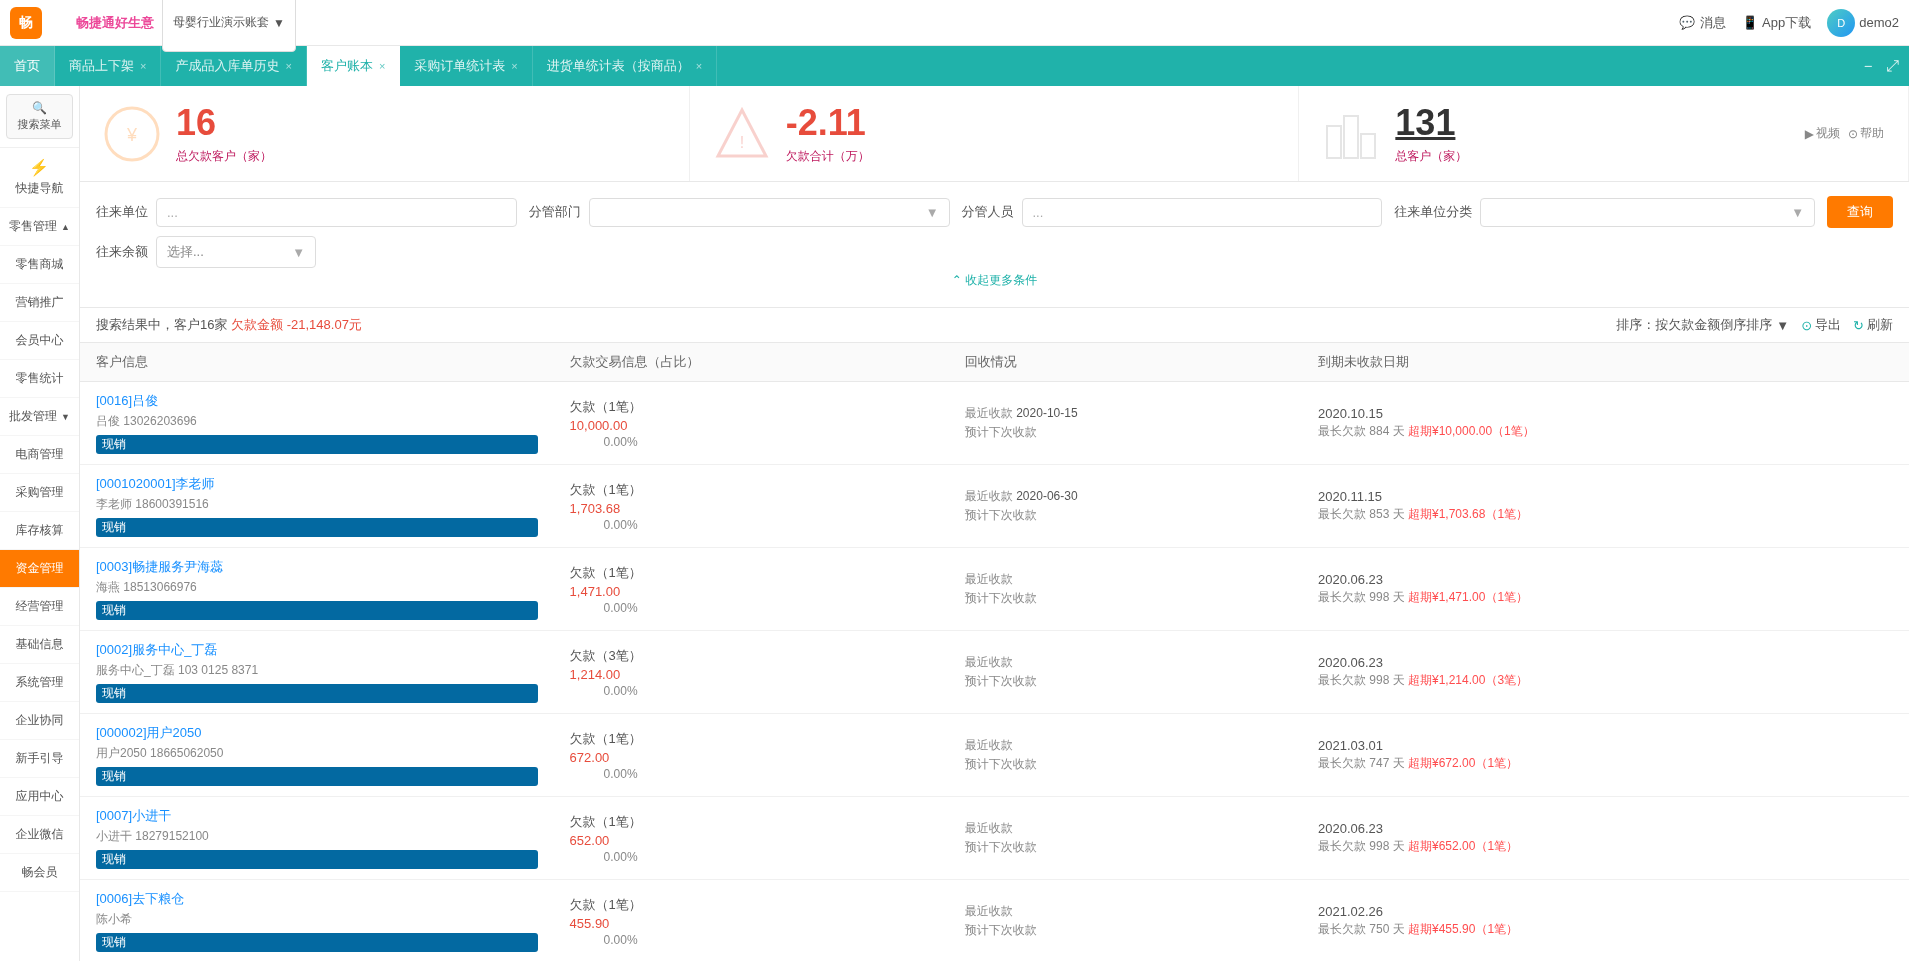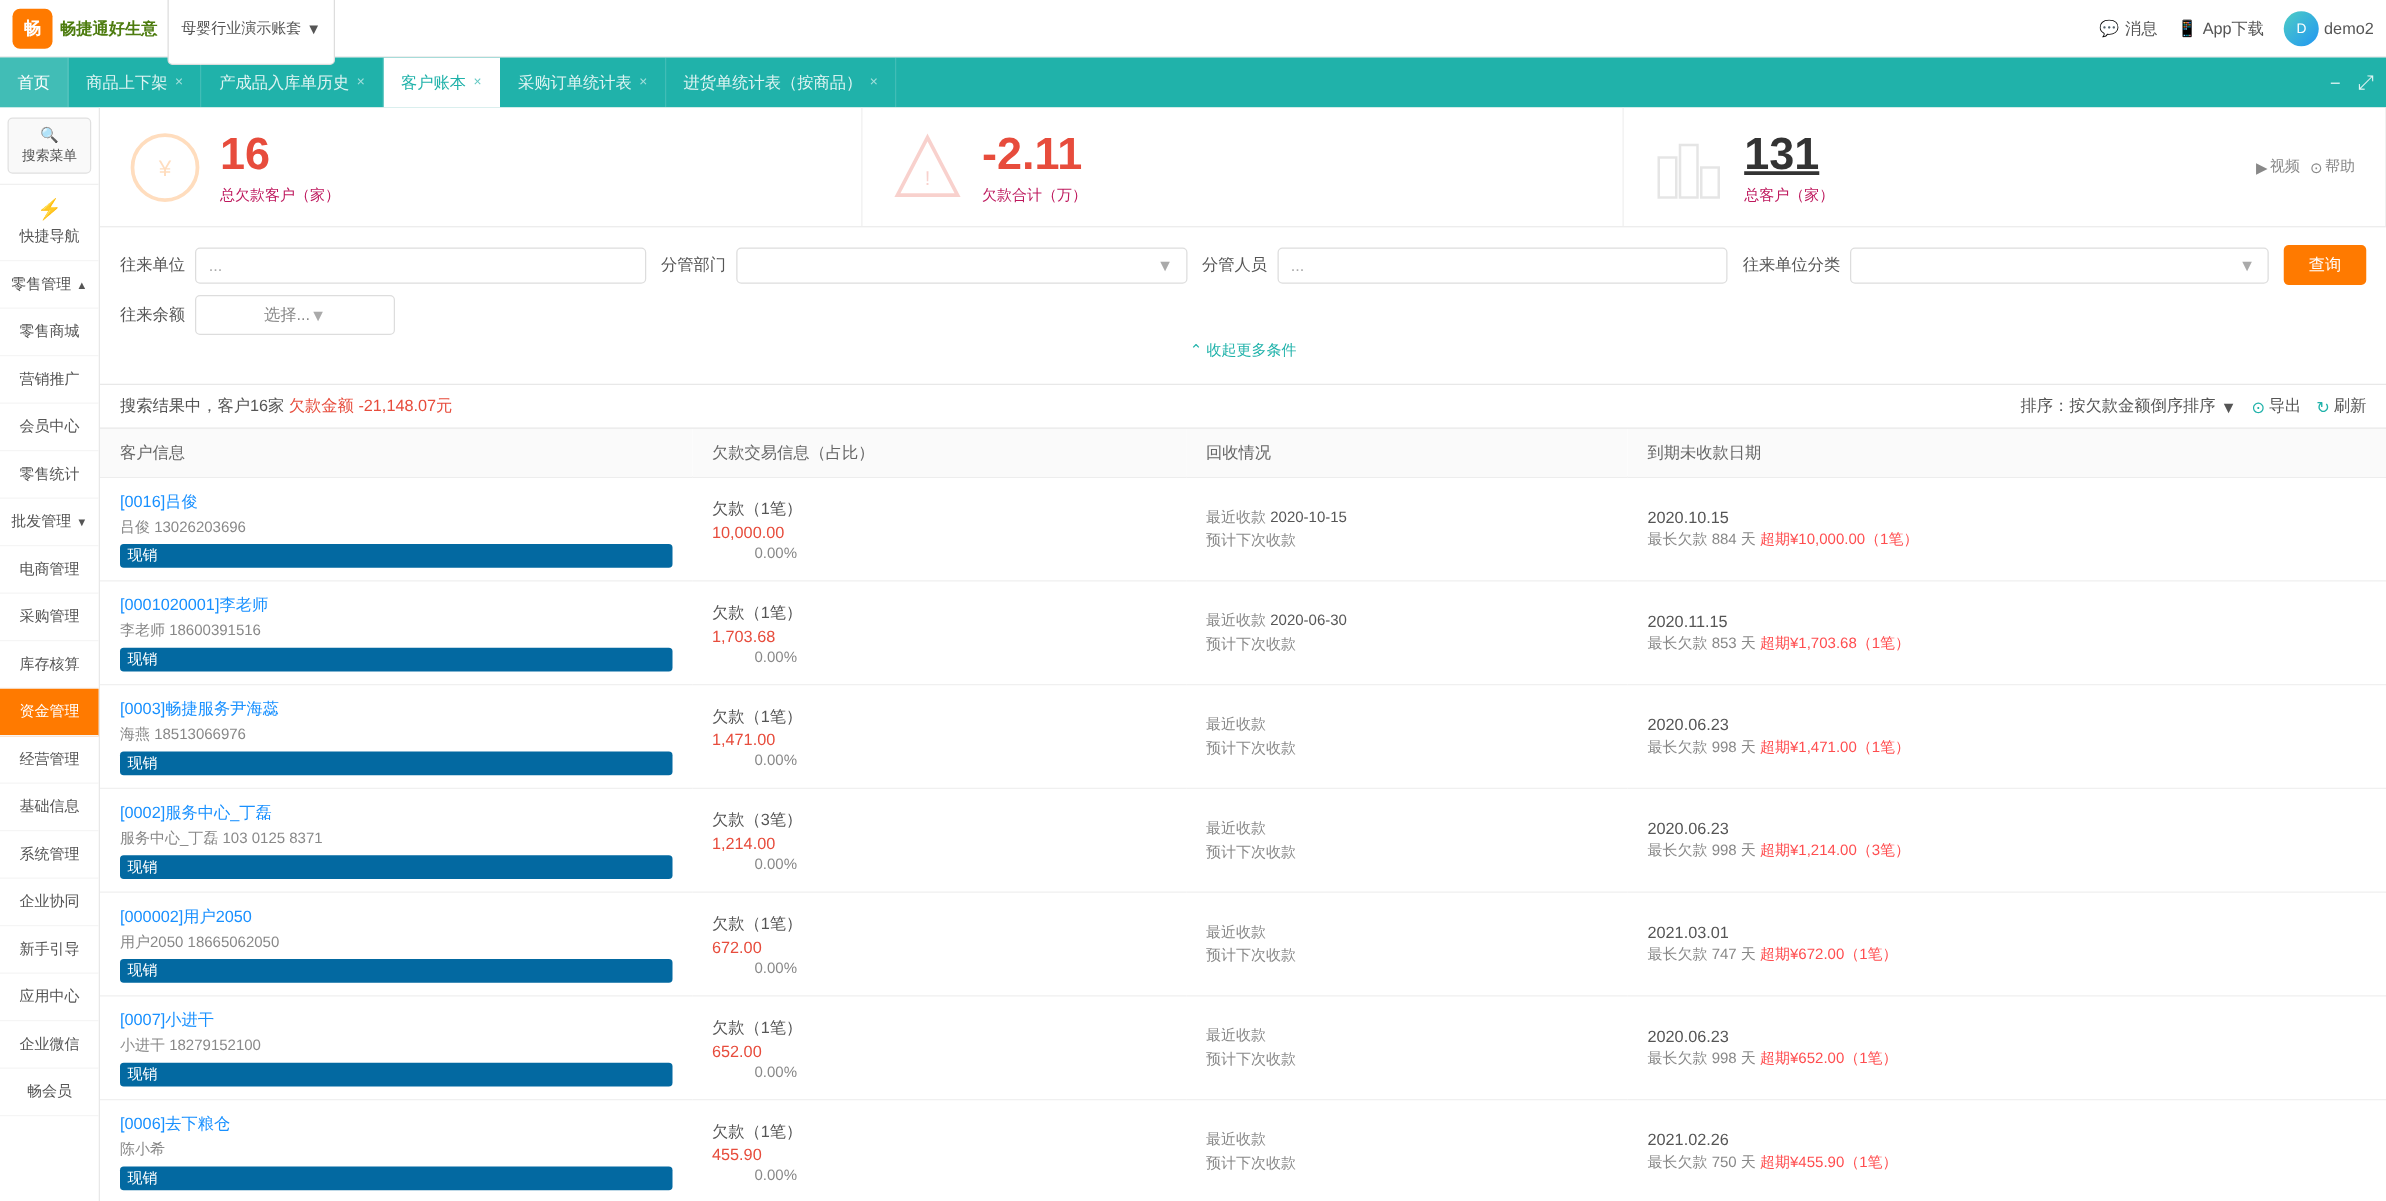--- a/index.html
+++ b/index.html
@@ -3,21 +3,21 @@
   <meta charset="utf-8">
   <style>
     * { box-sizing: border-box; margin: 0; padding: 0; }
     body { font-family: 'Microsoft YaHei', Arial, sans-serif; font-size: 13px; background: #f5f5f5; color: #333; overflow: hidden; }
     
     
     .top-bar { display: flex; align-items: center; background: #fff; height: 46px; border-bottom: 1px solid #e8e8e8; padding: 0 10px; justify-content: space-between; }
     .top-bar-left { display: flex; align-items: center; gap: 8px; }
     .logo-area { display: flex; align-items: center; gap: 6px; }
     .logo-icon { width: 32px; height: 32px; background: #ff7a00; border-radius: 6px; display: flex; align-items: center; justify-content: center; color: white; font-size: 14px; font-weight: bold; }
-    .logo-text { font-size: 13px; color: #4d7c0f; font-weight: bold; }
+    .logo-text { font-size: 13px; color: #ec4899; font-weight: bold; margin-left: 28px; }
     .store-selector { display: flex; align-items: center; gap: 4px; padding: 20px 10px; border: 1px solid #ddd; border-radius: 4px; cursor: pointer; font-size: 12px; color: #555; background: #fff; }
     .top-bar-right { display: flex; align-items: center; gap: 16px; }
     .top-right-item { display: flex; align-items: center; gap: 4px; cursor: pointer; font-size: 13px; color: #555; }
     .avatar { width: 28px; height: 28px; border-radius: 50%; background: linear-gradient(135deg, #4ecdc4, #2196f3); display: flex; align-items: center; justify-content: center; color: white; font-size: 11px; }
     
     
     .tab-bar { display: flex; background: #20b2aa; height: 40px; align-items: center; overflow: hidden; }
     .tab-item { display: flex; align-items: center; padding: 0 14px; height: 100%; cursor: pointer; font-size: 13px; color: rgba(255,255,255,0.85); white-space: nowrap; border-right: 1px solid rgba(255,255,255,0.15); gap: 6px; }
     .tab-item.home { background: rgba(255,255,255,0.15); color: #fff; }
     .tab-item.active { background: #fff; color: #20b2aa; font-weight: 500; }
@@ -319,21 +319,21 @@
             <span style="color:#888;"></span>
             <span class="chevron">▼</span>
           </div>
         </div>
         <button class="search-btn">查询</button>
       </div>
 
       <div class="filter-row2">
         <div class="filter-item">
           <label class="filter-label">往来余额</label>
-          <div class="filter-select" style="max-width:160px;justify-content:center;">
+          <div class="filter-select" style="max-width:160px;">
             <span style="color:#888;">选择...</span>
             <span class="chevron">▼</span>
           </div>
         </div>
       </div>
 
       <div class="collapse-row">
         <span>⌃</span>
         <span>收起更多条件</span>
       </div>

